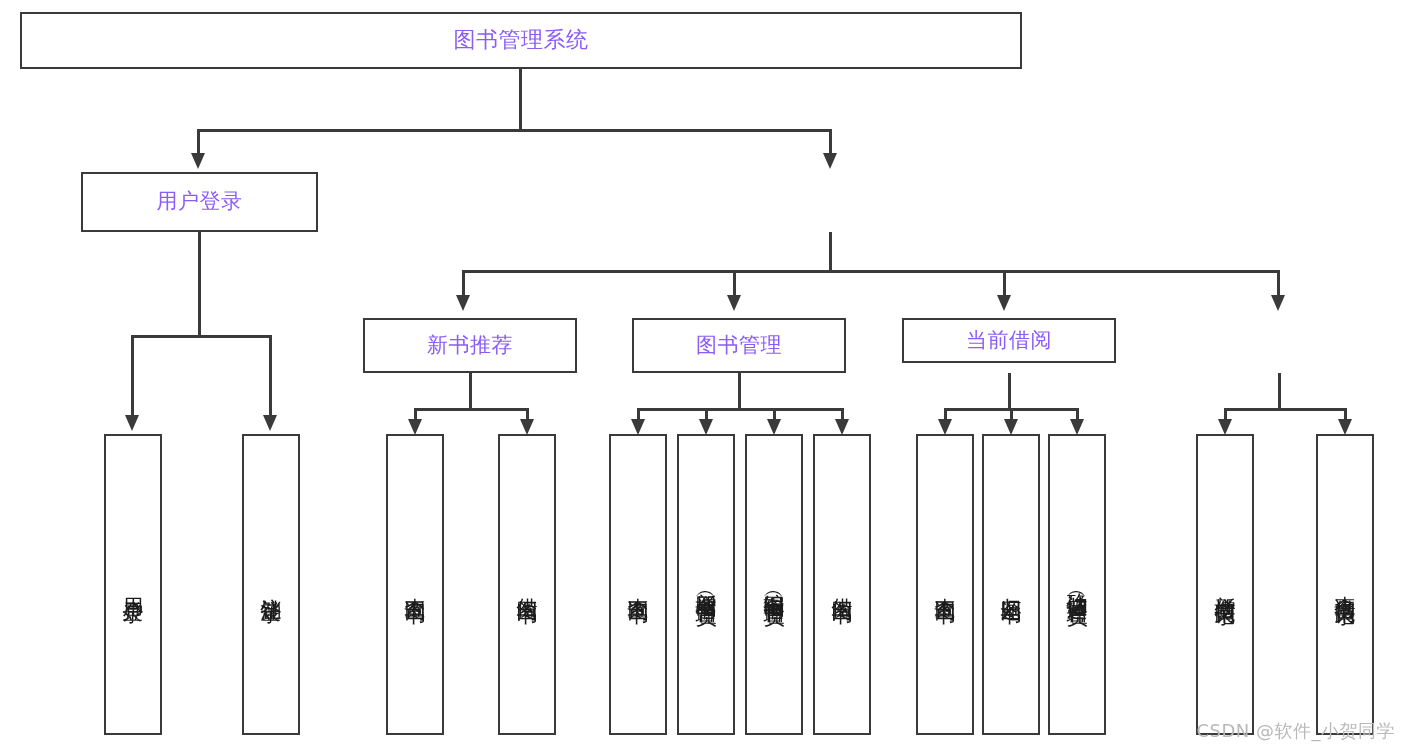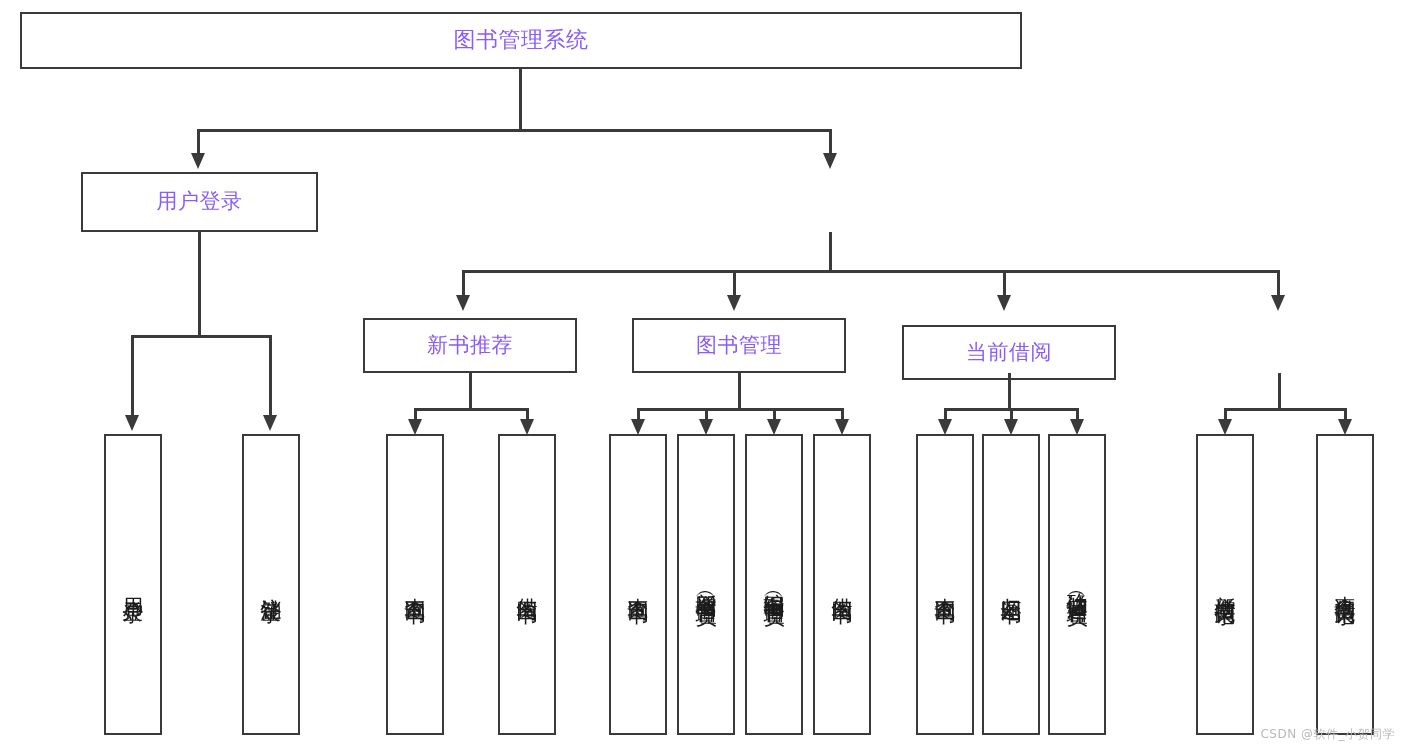--- a/index.html
+++ b/index.html
@@ -67,21 +67,21 @@
     border-left:7px solid transparent;
     border-right:7px solid transparent;
     border-top:16px solid #3a3a3a;
   }
 
   
   #watermark{
     position:absolute;
     right:10px;
     bottom:4px;
-    font-size:12px;
+    font-size:18px;
     color:#b9b9b9;
     letter-spacing:0.5px;
     white-space:nowrap;
     user-select:none;
   }
 </style>
 </head>
 <body>
 
 <div id="canvas">
@@ -126,21 +126,21 @@
 
   <div class="conn-v" style="left:1277px; top:270px; height:30px;"></div>
   <div class="arrow" style="left:1271px; top:295px;"></div>
 
   <div class="node level3" style="left:363px; top:318px; width:214px; height:55px;">
     <span class="label">新书推荐</span>
   </div>
   <div class="node level3" style="left:632px; top:318px; width:214px; height:55px;">
     <span class="label">图书管理</span>
   </div>
-  <div class="node level3" style="left:902px; top:325px; width:214px; height:55px;">
+  <div class="node level3" style="left:902px; top:318px; width:214px; height:45px;">
     <span class="label">当前借阅</span>
   </div>
 
   <div class="conn-v" style="left:469px; top:373px; height:37px;"></div>
   <div class="conn-h" style="left:414px; top:408px; width:112px;"></div>
   <div class="conn-v" style="left:414px; top:408px; height:14px;"></div>
   <div class="arrow" style="left:408px; top:419px;"></div>
   <div class="conn-v" style="left:526px; top:408px; height:14px;"></div>
   <div class="arrow" style="left:520px; top:419px;"></div>
 

